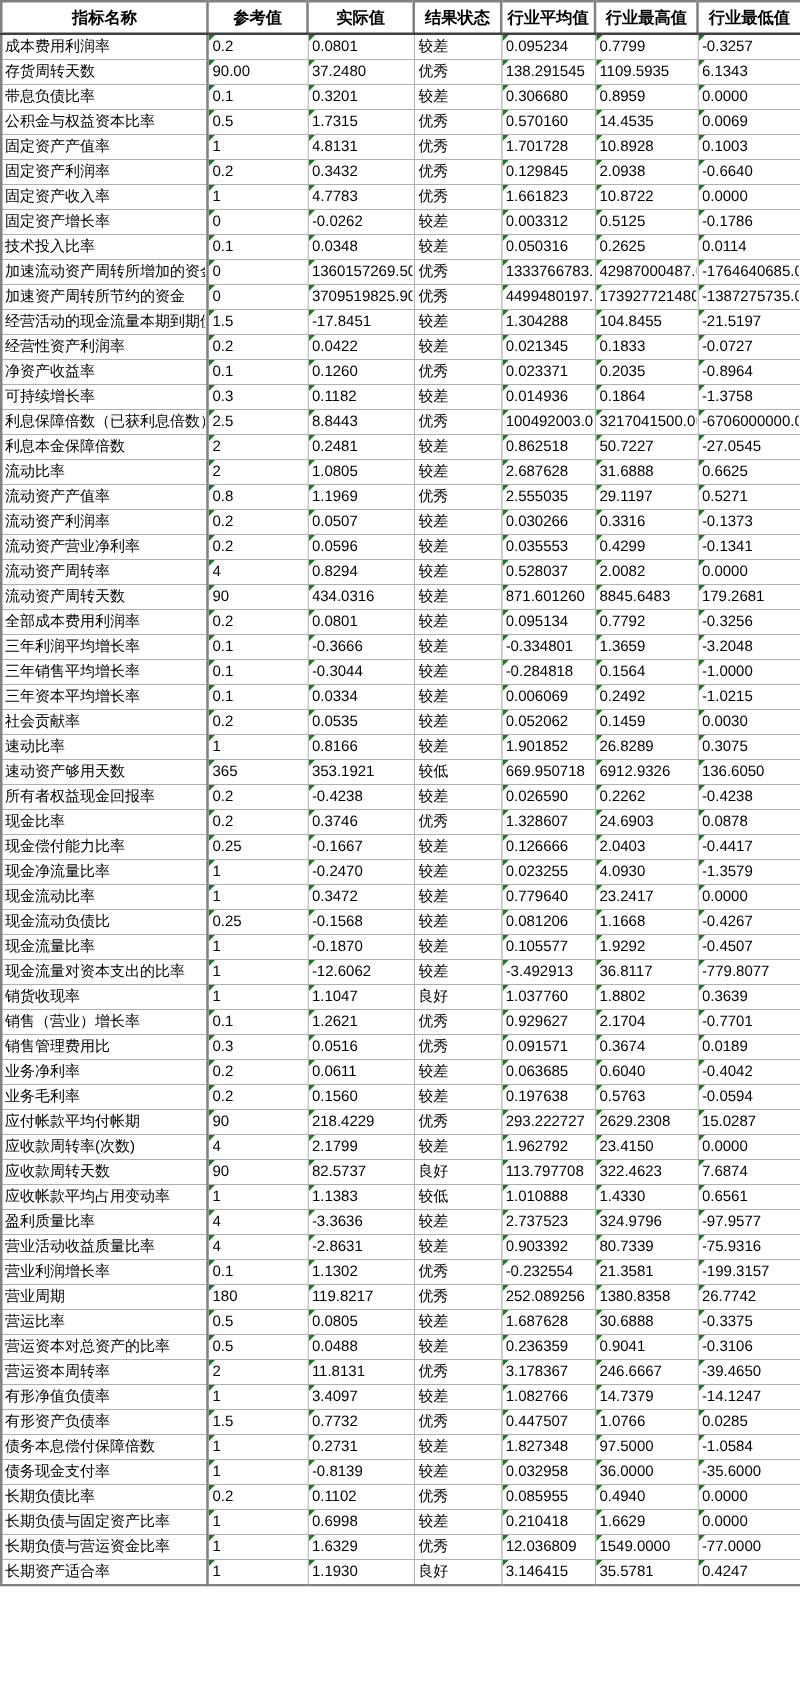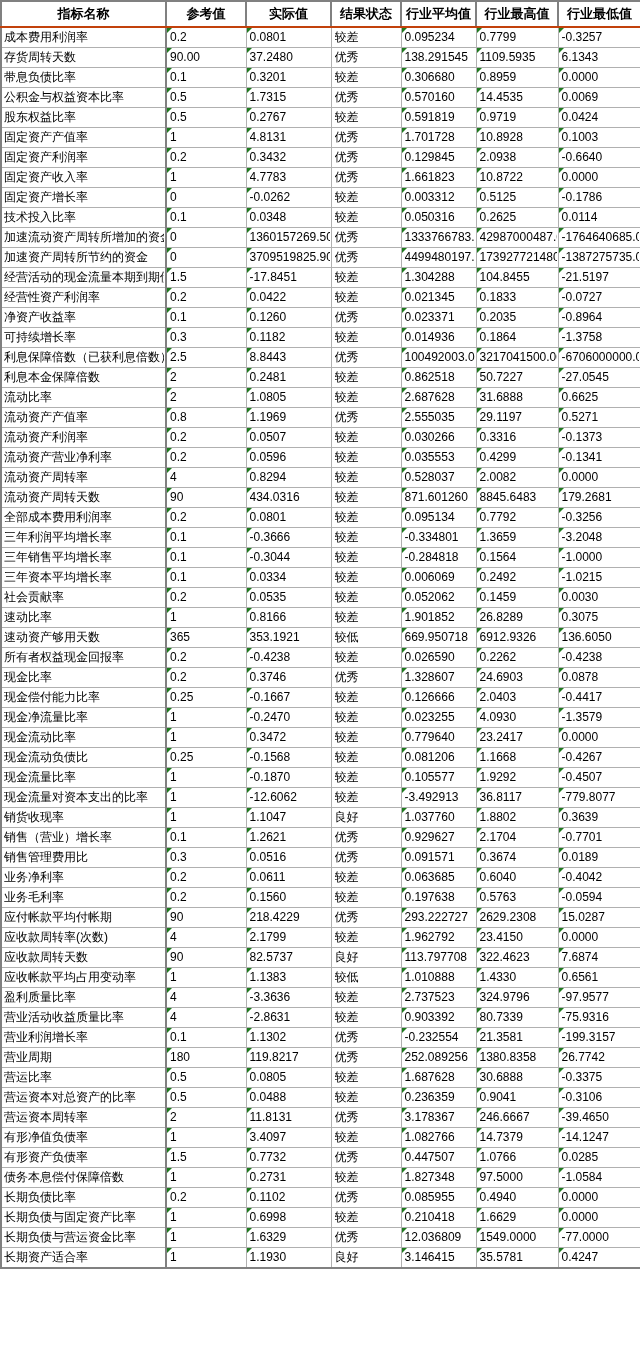--- a/index.html
+++ b/index.html
@@ -26,21 +26,21 @@
   table.sheet col.c-act   { width: 85px;  }
   table.sheet col.c-stat  { width: 70px;  }
   table.sheet col.c-avg   { width: 75px;  }
   table.sheet col.c-max   { width: 82px;  }
   table.sheet col.c-min   { width: 83px;  }
 
   thead th {
     height: 26px;
     box-sizing: border-box;
     border-right: 2px solid #808080;
-    border-bottom: 2px solid #c2410c;
+    border-bottom: 2px solid #404040;
     font-size: 13px;
     font-weight: bold;
     text-align: center;
     vertical-align: middle;
     color: #000000;
     padding: 0 2px;
     white-space: nowrap;
     overflow: hidden;
     background: #ffffff;
   }
@@ -196,1258 +196,1258 @@
         </td>
         <td class="marker">
           <span class="clip">14.4535</span>
         </td>
         <td class="last-col marker">
           <span class="clip">0.0069</span>
         </td>
       </tr>
       <tr>
         <td class="name-cell">
-          <span class="clip">股东权益比率</span>
+          <span class="clip">固定资产产值率</span>
+        </td>
+        <td class="marker">
+          <span class="clip">1</span>
+        </td>
+        <td class="marker">
+          <span class="clip">4.8131</span>
+        </td>
+        <td>
+          <span class="clip">优秀</span>
+        </td>
+        <td class="marker">
+          <span class="clip">1.701728</span>
+        </td>
+        <td class="marker">
+          <span class="clip">10.8928</span>
+        </td>
+        <td class="last-col marker">
+          <span class="clip">0.1003</span>
+        </td>
+      </tr>
+      <tr>
+        <td class="name-cell">
+          <span class="clip">固定资产利润率</span>
+        </td>
+        <td class="marker">
+          <span class="clip">0.2</span>
+        </td>
+        <td class="marker">
+          <span class="clip">0.3432</span>
+        </td>
+        <td>
+          <span class="clip">优秀</span>
+        </td>
+        <td class="marker">
+          <span class="clip">0.129845</span>
+        </td>
+        <td class="marker">
+          <span class="clip">2.0938</span>
+        </td>
+        <td class="last-col marker">
+          <span class="clip">-0.6640</span>
+        </td>
+      </tr>
+      <tr>
+        <td class="name-cell">
+          <span class="clip">固定资产收入率</span>
+        </td>
+        <td class="marker">
+          <span class="clip">1</span>
+        </td>
+        <td class="marker">
+          <span class="clip">4.7783</span>
+        </td>
+        <td>
+          <span class="clip">优秀</span>
+        </td>
+        <td class="marker">
+          <span class="clip">1.661823</span>
+        </td>
+        <td class="marker">
+          <span class="clip">10.8722</span>
+        </td>
+        <td class="last-col marker">
+          <span class="clip">0.0000</span>
+        </td>
+      </tr>
+      <tr>
+        <td class="name-cell">
+          <span class="clip">固定资产增长率</span>
+        </td>
+        <td class="marker">
+          <span class="clip">0</span>
+        </td>
+        <td class="marker">
+          <span class="clip">-0.0262</span>
+        </td>
+        <td>
+          <span class="clip">较差</span>
+        </td>
+        <td class="marker">
+          <span class="clip">0.003312</span>
+        </td>
+        <td class="marker">
+          <span class="clip">0.5125</span>
+        </td>
+        <td class="last-col marker">
+          <span class="clip">-0.1786</span>
+        </td>
+      </tr>
+      <tr>
+        <td class="name-cell">
+          <span class="clip">技术投入比率</span>
+        </td>
+        <td class="marker">
+          <span class="clip">0.1</span>
+        </td>
+        <td class="marker">
+          <span class="clip">0.0348</span>
+        </td>
+        <td>
+          <span class="clip">较差</span>
+        </td>
+        <td class="marker">
+          <span class="clip">0.050316</span>
+        </td>
+        <td class="marker">
+          <span class="clip">0.2625</span>
+        </td>
+        <td class="last-col marker">
+          <span class="clip">0.0114</span>
+        </td>
+      </tr>
+      <tr>
+        <td class="name-cell">
+          <span class="clip">加速流动资产周转所增加的资金</span>
+        </td>
+        <td class="marker">
+          <span class="clip">0</span>
+        </td>
+        <td class="marker">
+          <span class="clip">1360157269.50</span>
+        </td>
+        <td>
+          <span class="clip">优秀</span>
+        </td>
+        <td class="marker">
+          <span class="clip">1333766783.35</span>
+        </td>
+        <td class="marker">
+          <span class="clip">42987000487.00</span>
+        </td>
+        <td class="last-col marker">
+          <span class="clip">-1764640685.00</span>
+        </td>
+      </tr>
+      <tr>
+        <td class="name-cell">
+          <span class="clip">加速资产周转所节约的资金</span>
+        </td>
+        <td class="marker">
+          <span class="clip">0</span>
+        </td>
+        <td class="marker">
+          <span class="clip">3709519825.90</span>
+        </td>
+        <td>
+          <span class="clip">优秀</span>
+        </td>
+        <td class="marker">
+          <span class="clip">4499480197.15</span>
+        </td>
+        <td class="marker">
+          <span class="clip">173927721480.00</span>
+        </td>
+        <td class="last-col marker">
+          <span class="clip">-1387275735.00</span>
+        </td>
+      </tr>
+      <tr>
+        <td class="name-cell">
+          <span class="clip">经营活动的现金流量本期到期债务比</span>
+        </td>
+        <td class="marker">
+          <span class="clip">1.5</span>
+        </td>
+        <td class="marker">
+          <span class="clip">-17.8451</span>
+        </td>
+        <td>
+          <span class="clip">较差</span>
+        </td>
+        <td class="marker">
+          <span class="clip">1.304288</span>
+        </td>
+        <td class="marker">
+          <span class="clip">104.8455</span>
+        </td>
+        <td class="last-col marker">
+          <span class="clip">-21.5197</span>
+        </td>
+      </tr>
+      <tr>
+        <td class="name-cell">
+          <span class="clip">经营性资产利润率</span>
+        </td>
+        <td class="marker">
+          <span class="clip">0.2</span>
+        </td>
+        <td class="marker">
+          <span class="clip">0.0422</span>
+        </td>
+        <td>
+          <span class="clip">较差</span>
+        </td>
+        <td class="marker">
+          <span class="clip">0.021345</span>
+        </td>
+        <td class="marker">
+          <span class="clip">0.1833</span>
+        </td>
+        <td class="last-col marker">
+          <span class="clip">-0.0727</span>
+        </td>
+      </tr>
+      <tr>
+        <td class="name-cell">
+          <span class="clip">净资产收益率</span>
+        </td>
+        <td class="marker">
+          <span class="clip">0.1</span>
+        </td>
+        <td class="marker">
+          <span class="clip">0.1260</span>
+        </td>
+        <td>
+          <span class="clip">优秀</span>
+        </td>
+        <td class="marker">
+          <span class="clip">0.023371</span>
+        </td>
+        <td class="marker">
+          <span class="clip">0.2035</span>
+        </td>
+        <td class="last-col marker">
+          <span class="clip">-0.8964</span>
+        </td>
+      </tr>
+      <tr>
+        <td class="name-cell">
+          <span class="clip">可持续增长率</span>
+        </td>
+        <td class="marker">
+          <span class="clip">0.3</span>
+        </td>
+        <td class="marker">
+          <span class="clip">0.1182</span>
+        </td>
+        <td>
+          <span class="clip">较差</span>
+        </td>
+        <td class="marker">
+          <span class="clip">0.014936</span>
+        </td>
+        <td class="marker">
+          <span class="clip">0.1864</span>
+        </td>
+        <td class="last-col marker">
+          <span class="clip">-1.3758</span>
+        </td>
+      </tr>
+      <tr>
+        <td class="name-cell">
+          <span class="clip">利息保障倍数（已获利息倍数）</span>
+        </td>
+        <td class="marker">
+          <span class="clip">2.5</span>
+        </td>
+        <td class="marker">
+          <span class="clip">8.8443</span>
+        </td>
+        <td>
+          <span class="clip">优秀</span>
+        </td>
+        <td class="marker">
+          <span class="clip">100492003.03</span>
+        </td>
+        <td class="marker">
+          <span class="clip">3217041500.00</span>
+        </td>
+        <td class="last-col marker">
+          <span class="clip">-6706000000.00</span>
+        </td>
+      </tr>
+      <tr>
+        <td class="name-cell">
+          <span class="clip">利息本金保障倍数</span>
+        </td>
+        <td class="marker">
+          <span class="clip">2</span>
+        </td>
+        <td class="marker">
+          <span class="clip">0.2481</span>
+        </td>
+        <td>
+          <span class="clip">较差</span>
+        </td>
+        <td class="marker">
+          <span class="clip">0.862518</span>
+        </td>
+        <td class="marker">
+          <span class="clip">50.7227</span>
+        </td>
+        <td class="last-col marker">
+          <span class="clip">-27.0545</span>
+        </td>
+      </tr>
+      <tr>
+        <td class="name-cell">
+          <span class="clip">流动比率</span>
+        </td>
+        <td class="marker">
+          <span class="clip">2</span>
+        </td>
+        <td class="marker">
+          <span class="clip">1.0805</span>
+        </td>
+        <td>
+          <span class="clip">较差</span>
+        </td>
+        <td class="marker">
+          <span class="clip">2.687628</span>
+        </td>
+        <td class="marker">
+          <span class="clip">31.6888</span>
+        </td>
+        <td class="last-col marker">
+          <span class="clip">0.6625</span>
+        </td>
+      </tr>
+      <tr>
+        <td class="name-cell">
+          <span class="clip">流动资产产值率</span>
+        </td>
+        <td class="marker">
+          <span class="clip">0.8</span>
+        </td>
+        <td class="marker">
+          <span class="clip">1.1969</span>
+        </td>
+        <td>
+          <span class="clip">优秀</span>
+        </td>
+        <td class="marker">
+          <span class="clip">2.555035</span>
+        </td>
+        <td class="marker">
+          <span class="clip">29.1197</span>
+        </td>
+        <td class="last-col marker">
+          <span class="clip">0.5271</span>
+        </td>
+      </tr>
+      <tr>
+        <td class="name-cell">
+          <span class="clip">流动资产利润率</span>
+        </td>
+        <td class="marker">
+          <span class="clip">0.2</span>
+        </td>
+        <td class="marker">
+          <span class="clip">0.0507</span>
+        </td>
+        <td>
+          <span class="clip">较差</span>
+        </td>
+        <td class="marker">
+          <span class="clip">0.030266</span>
+        </td>
+        <td class="marker">
+          <span class="clip">0.3316</span>
+        </td>
+        <td class="last-col marker">
+          <span class="clip">-0.1373</span>
+        </td>
+      </tr>
+      <tr>
+        <td class="name-cell">
+          <span class="clip">流动资产营业净利率</span>
+        </td>
+        <td class="marker">
+          <span class="clip">0.2</span>
+        </td>
+        <td class="marker">
+          <span class="clip">0.0596</span>
+        </td>
+        <td>
+          <span class="clip">较差</span>
+        </td>
+        <td class="marker">
+          <span class="clip">0.035553</span>
+        </td>
+        <td class="marker">
+          <span class="clip">0.4299</span>
+        </td>
+        <td class="last-col marker">
+          <span class="clip">-0.1341</span>
+        </td>
+      </tr>
+      <tr>
+        <td class="name-cell">
+          <span class="clip">流动资产周转率</span>
+        </td>
+        <td class="marker">
+          <span class="clip">4</span>
+        </td>
+        <td class="marker">
+          <span class="clip">0.8294</span>
+        </td>
+        <td>
+          <span class="clip">较差</span>
+        </td>
+        <td class="marker">
+          <span class="clip">0.528037</span>
+        </td>
+        <td class="marker">
+          <span class="clip">2.0082</span>
+        </td>
+        <td class="last-col marker">
+          <span class="clip">0.0000</span>
+        </td>
+      </tr>
+      <tr>
+        <td class="name-cell">
+          <span class="clip">流动资产周转天数</span>
+        </td>
+        <td class="marker">
+          <span class="clip">90</span>
+        </td>
+        <td class="marker">
+          <span class="clip">434.0316</span>
+        </td>
+        <td>
+          <span class="clip">较差</span>
+        </td>
+        <td class="marker">
+          <span class="clip">871.601260</span>
+        </td>
+        <td class="marker">
+          <span class="clip">8845.6483</span>
+        </td>
+        <td class="last-col marker">
+          <span class="clip">179.2681</span>
+        </td>
+      </tr>
+      <tr>
+        <td class="name-cell">
+          <span class="clip">全部成本费用利润率</span>
+        </td>
+        <td class="marker">
+          <span class="clip">0.2</span>
+        </td>
+        <td class="marker">
+          <span class="clip">0.0801</span>
+        </td>
+        <td>
+          <span class="clip">较差</span>
+        </td>
+        <td class="marker">
+          <span class="clip">0.095134</span>
+        </td>
+        <td class="marker">
+          <span class="clip">0.7792</span>
+        </td>
+        <td class="last-col marker">
+          <span class="clip">-0.3256</span>
+        </td>
+      </tr>
+      <tr>
+        <td class="name-cell">
+          <span class="clip">三年利润平均增长率</span>
+        </td>
+        <td class="marker">
+          <span class="clip">0.1</span>
+        </td>
+        <td class="marker">
+          <span class="clip">-0.3666</span>
+        </td>
+        <td>
+          <span class="clip">较差</span>
+        </td>
+        <td class="marker">
+          <span class="clip">-0.334801</span>
+        </td>
+        <td class="marker">
+          <span class="clip">1.3659</span>
+        </td>
+        <td class="last-col marker">
+          <span class="clip">-3.2048</span>
+        </td>
+      </tr>
+      <tr>
+        <td class="name-cell">
+          <span class="clip">三年销售平均增长率</span>
+        </td>
+        <td class="marker">
+          <span class="clip">0.1</span>
+        </td>
+        <td class="marker">
+          <span class="clip">-0.3044</span>
+        </td>
+        <td>
+          <span class="clip">较差</span>
+        </td>
+        <td class="marker">
+          <span class="clip">-0.284818</span>
+        </td>
+        <td class="marker">
+          <span class="clip">0.1564</span>
+        </td>
+        <td class="last-col marker">
+          <span class="clip">-1.0000</span>
+        </td>
+      </tr>
+      <tr>
+        <td class="name-cell">
+          <span class="clip">三年资本平均增长率</span>
+        </td>
+        <td class="marker">
+          <span class="clip">0.1</span>
+        </td>
+        <td class="marker">
+          <span class="clip">0.0334</span>
+        </td>
+        <td>
+          <span class="clip">较差</span>
+        </td>
+        <td class="marker">
+          <span class="clip">0.006069</span>
+        </td>
+        <td class="marker">
+          <span class="clip">0.2492</span>
+        </td>
+        <td class="last-col marker">
+          <span class="clip">-1.0215</span>
+        </td>
+      </tr>
+      <tr>
+        <td class="name-cell">
+          <span class="clip">社会贡献率</span>
+        </td>
+        <td class="marker">
+          <span class="clip">0.2</span>
+        </td>
+        <td class="marker">
+          <span class="clip">0.0535</span>
+        </td>
+        <td>
+          <span class="clip">较差</span>
+        </td>
+        <td class="marker">
+          <span class="clip">0.052062</span>
+        </td>
+        <td class="marker">
+          <span class="clip">0.1459</span>
+        </td>
+        <td class="last-col marker">
+          <span class="clip">0.0030</span>
+        </td>
+      </tr>
+      <tr>
+        <td class="name-cell">
+          <span class="clip">速动比率</span>
+        </td>
+        <td class="marker">
+          <span class="clip">1</span>
+        </td>
+        <td class="marker">
+          <span class="clip">0.8166</span>
+        </td>
+        <td>
+          <span class="clip">较差</span>
+        </td>
+        <td class="marker">
+          <span class="clip">1.901852</span>
+        </td>
+        <td class="marker">
+          <span class="clip">26.8289</span>
+        </td>
+        <td class="last-col marker">
+          <span class="clip">0.3075</span>
+        </td>
+      </tr>
+      <tr>
+        <td class="name-cell">
+          <span class="clip">速动资产够用天数</span>
+        </td>
+        <td class="marker">
+          <span class="clip">365</span>
+        </td>
+        <td class="marker">
+          <span class="clip">353.1921</span>
+        </td>
+        <td>
+          <span class="clip">较低</span>
+        </td>
+        <td class="marker">
+          <span class="clip">669.950718</span>
+        </td>
+        <td class="marker">
+          <span class="clip">6912.9326</span>
+        </td>
+        <td class="last-col marker">
+          <span class="clip">136.6050</span>
+        </td>
+      </tr>
+      <tr>
+        <td class="name-cell">
+          <span class="clip">所有者权益现金回报率</span>
+        </td>
+        <td class="marker">
+          <span class="clip">0.2</span>
+        </td>
+        <td class="marker">
+          <span class="clip">-0.4238</span>
+        </td>
+        <td>
+          <span class="clip">较差</span>
+        </td>
+        <td class="marker">
+          <span class="clip">0.026590</span>
+        </td>
+        <td class="marker">
+          <span class="clip">0.2262</span>
+        </td>
+        <td class="last-col marker">
+          <span class="clip">-0.4238</span>
+        </td>
+      </tr>
+      <tr>
+        <td class="name-cell">
+          <span class="clip">现金比率</span>
+        </td>
+        <td class="marker">
+          <span class="clip">0.2</span>
+        </td>
+        <td class="marker">
+          <span class="clip">0.3746</span>
+        </td>
+        <td>
+          <span class="clip">优秀</span>
+        </td>
+        <td class="marker">
+          <span class="clip">1.328607</span>
+        </td>
+        <td class="marker">
+          <span class="clip">24.6903</span>
+        </td>
+        <td class="last-col marker">
+          <span class="clip">0.0878</span>
+        </td>
+      </tr>
+      <tr>
+        <td class="name-cell">
+          <span class="clip">现金偿付能力比率</span>
+        </td>
+        <td class="marker">
+          <span class="clip">0.25</span>
+        </td>
+        <td class="marker">
+          <span class="clip">-0.1667</span>
+        </td>
+        <td>
+          <span class="clip">较差</span>
+        </td>
+        <td class="marker">
+          <span class="clip">0.126666</span>
+        </td>
+        <td class="marker">
+          <span class="clip">2.0403</span>
+        </td>
+        <td class="last-col marker">
+          <span class="clip">-0.4417</span>
+        </td>
+      </tr>
+      <tr>
+        <td class="name-cell">
+          <span class="clip">现金净流量比率</span>
+        </td>
+        <td class="marker">
+          <span class="clip">1</span>
+        </td>
+        <td class="marker">
+          <span class="clip">-0.2470</span>
+        </td>
+        <td>
+          <span class="clip">较差</span>
+        </td>
+        <td class="marker">
+          <span class="clip">0.023255</span>
+        </td>
+        <td class="marker">
+          <span class="clip">4.0930</span>
+        </td>
+        <td class="last-col marker">
+          <span class="clip">-1.3579</span>
+        </td>
+      </tr>
+      <tr>
+        <td class="name-cell">
+          <span class="clip">现金流动比率</span>
+        </td>
+        <td class="marker">
+          <span class="clip">1</span>
+        </td>
+        <td class="marker">
+          <span class="clip">0.3472</span>
+        </td>
+        <td>
+          <span class="clip">较差</span>
+        </td>
+        <td class="marker">
+          <span class="clip">0.779640</span>
+        </td>
+        <td class="marker">
+          <span class="clip">23.2417</span>
+        </td>
+        <td class="last-col marker">
+          <span class="clip">0.0000</span>
+        </td>
+      </tr>
+      <tr>
+        <td class="name-cell">
+          <span class="clip">现金流动负债比</span>
+        </td>
+        <td class="marker">
+          <span class="clip">0.25</span>
+        </td>
+        <td class="marker">
+          <span class="clip">-0.1568</span>
+        </td>
+        <td>
+          <span class="clip">较差</span>
+        </td>
+        <td class="marker">
+          <span class="clip">0.081206</span>
+        </td>
+        <td class="marker">
+          <span class="clip">1.1668</span>
+        </td>
+        <td class="last-col marker">
+          <span class="clip">-0.4267</span>
+        </td>
+      </tr>
+      <tr>
+        <td class="name-cell">
+          <span class="clip">现金流量比率</span>
+        </td>
+        <td class="marker">
+          <span class="clip">1</span>
+        </td>
+        <td class="marker">
+          <span class="clip">-0.1870</span>
+        </td>
+        <td>
+          <span class="clip">较差</span>
+        </td>
+        <td class="marker">
+          <span class="clip">0.105577</span>
+        </td>
+        <td class="marker">
+          <span class="clip">1.9292</span>
+        </td>
+        <td class="last-col marker">
+          <span class="clip">-0.4507</span>
+        </td>
+      </tr>
+      <tr>
+        <td class="name-cell">
+          <span class="clip">现金流量对资本支出的比率</span>
+        </td>
+        <td class="marker">
+          <span class="clip">1</span>
+        </td>
+        <td class="marker">
+          <span class="clip">-12.6062</span>
+        </td>
+        <td>
+          <span class="clip">较差</span>
+        </td>
+        <td class="marker">
+          <span class="clip">-3.492913</span>
+        </td>
+        <td class="marker">
+          <span class="clip">36.8117</span>
+        </td>
+        <td class="last-col marker">
+          <span class="clip">-779.8077</span>
+        </td>
+      </tr>
+      <tr>
+        <td class="name-cell">
+          <span class="clip">销货收现率</span>
+        </td>
+        <td class="marker">
+          <span class="clip">1</span>
+        </td>
+        <td class="marker">
+          <span class="clip">1.1047</span>
+        </td>
+        <td>
+          <span class="clip">良好</span>
+        </td>
+        <td class="marker">
+          <span class="clip">1.037760</span>
+        </td>
+        <td class="marker">
+          <span class="clip">1.8802</span>
+        </td>
+        <td class="last-col marker">
+          <span class="clip">0.3639</span>
+        </td>
+      </tr>
+      <tr>
+        <td class="name-cell">
+          <span class="clip">销售（营业）增长率</span>
+        </td>
+        <td class="marker">
+          <span class="clip">0.1</span>
+        </td>
+        <td class="marker">
+          <span class="clip">1.2621</span>
+        </td>
+        <td>
+          <span class="clip">优秀</span>
+        </td>
+        <td class="marker">
+          <span class="clip">0.929627</span>
+        </td>
+        <td class="marker">
+          <span class="clip">2.1704</span>
+        </td>
+        <td class="last-col marker">
+          <span class="clip">-0.7701</span>
+        </td>
+      </tr>
+      <tr>
+        <td class="name-cell">
+          <span class="clip">销售管理费用比</span>
+        </td>
+        <td class="marker">
+          <span class="clip">0.3</span>
+        </td>
+        <td class="marker">
+          <span class="clip">0.0516</span>
+        </td>
+        <td>
+          <span class="clip">优秀</span>
+        </td>
+        <td class="marker">
+          <span class="clip">0.091571</span>
+        </td>
+        <td class="marker">
+          <span class="clip">0.3674</span>
+        </td>
+        <td class="last-col marker">
+          <span class="clip">0.0189</span>
+        </td>
+      </tr>
+      <tr>
+        <td class="name-cell">
+          <span class="clip">业务净利率</span>
+        </td>
+        <td class="marker">
+          <span class="clip">0.2</span>
+        </td>
+        <td class="marker">
+          <span class="clip">0.0611</span>
+        </td>
+        <td>
+          <span class="clip">较差</span>
+        </td>
+        <td class="marker">
+          <span class="clip">0.063685</span>
+        </td>
+        <td class="marker">
+          <span class="clip">0.6040</span>
+        </td>
+        <td class="last-col marker">
+          <span class="clip">-0.4042</span>
+        </td>
+      </tr>
+      <tr>
+        <td class="name-cell">
+          <span class="clip">业务毛利率</span>
+        </td>
+        <td class="marker">
+          <span class="clip">0.2</span>
+        </td>
+        <td class="marker">
+          <span class="clip">0.1560</span>
+        </td>
+        <td>
+          <span class="clip">较差</span>
+        </td>
+        <td class="marker">
+          <span class="clip">0.197638</span>
+        </td>
+        <td class="marker">
+          <span class="clip">0.5763</span>
+        </td>
+        <td class="last-col marker">
+          <span class="clip">-0.0594</span>
+        </td>
+      </tr>
+      <tr>
+        <td class="name-cell">
+          <span class="clip">应付帐款平均付帐期</span>
+        </td>
+        <td class="marker">
+          <span class="clip">90</span>
+        </td>
+        <td class="marker">
+          <span class="clip">218.4229</span>
+        </td>
+        <td>
+          <span class="clip">优秀</span>
+        </td>
+        <td class="marker">
+          <span class="clip">293.222727</span>
+        </td>
+        <td class="marker">
+          <span class="clip">2629.2308</span>
+        </td>
+        <td class="last-col marker">
+          <span class="clip">15.0287</span>
+        </td>
+      </tr>
+      <tr>
+        <td class="name-cell">
+          <span class="clip">应收款周转率(次数)</span>
+        </td>
+        <td class="marker">
+          <span class="clip">4</span>
+        </td>
+        <td class="marker">
+          <span class="clip">2.1799</span>
+        </td>
+        <td>
+          <span class="clip">较差</span>
+        </td>
+        <td class="marker">
+          <span class="clip">1.962792</span>
+        </td>
+        <td class="marker">
+          <span class="clip">23.4150</span>
+        </td>
+        <td class="last-col marker">
+          <span class="clip">0.0000</span>
+        </td>
+      </tr>
+      <tr>
+        <td class="name-cell">
+          <span class="clip">应收款周转天数</span>
+        </td>
+        <td class="marker">
+          <span class="clip">90</span>
+        </td>
+        <td class="marker">
+          <span class="clip">82.5737</span>
+        </td>
+        <td>
+          <span class="clip">良好</span>
+        </td>
+        <td class="marker">
+          <span class="clip">113.797708</span>
+        </td>
+        <td class="marker">
+          <span class="clip">322.4623</span>
+        </td>
+        <td class="last-col marker">
+          <span class="clip">7.6874</span>
+        </td>
+      </tr>
+      <tr>
+        <td class="name-cell">
+          <span class="clip">应收帐款平均占用变动率</span>
+        </td>
+        <td class="marker">
+          <span class="clip">1</span>
+        </td>
+        <td class="marker">
+          <span class="clip">1.1383</span>
+        </td>
+        <td>
+          <span class="clip">较低</span>
+        </td>
+        <td class="marker">
+          <span class="clip">1.010888</span>
+        </td>
+        <td class="marker">
+          <span class="clip">1.4330</span>
+        </td>
+        <td class="last-col marker">
+          <span class="clip">0.6561</span>
+        </td>
+      </tr>
+      <tr>
+        <td class="name-cell">
+          <span class="clip">盈利质量比率</span>
+        </td>
+        <td class="marker">
+          <span class="clip">4</span>
+        </td>
+        <td class="marker">
+          <span class="clip">-3.3636</span>
+        </td>
+        <td>
+          <span class="clip">较差</span>
+        </td>
+        <td class="marker">
+          <span class="clip">2.737523</span>
+        </td>
+        <td class="marker">
+          <span class="clip">324.9796</span>
+        </td>
+        <td class="last-col marker">
+          <span class="clip">-97.9577</span>
+        </td>
+      </tr>
+      <tr>
+        <td class="name-cell">
+          <span class="clip">营业活动收益质量比率</span>
+        </td>
+        <td class="marker">
+          <span class="clip">4</span>
+        </td>
+        <td class="marker">
+          <span class="clip">-2.8631</span>
+        </td>
+        <td>
+          <span class="clip">较差</span>
+        </td>
+        <td class="marker">
+          <span class="clip">0.903392</span>
+        </td>
+        <td class="marker">
+          <span class="clip">80.7339</span>
+        </td>
+        <td class="last-col marker">
+          <span class="clip">-75.9316</span>
+        </td>
+      </tr>
+      <tr>
+        <td class="name-cell">
+          <span class="clip">营业利润增长率</span>
+        </td>
+        <td class="marker">
+          <span class="clip">0.1</span>
+        </td>
+        <td class="marker">
+          <span class="clip">1.1302</span>
+        </td>
+        <td>
+          <span class="clip">优秀</span>
+        </td>
+        <td class="marker">
+          <span class="clip">-0.232554</span>
+        </td>
+        <td class="marker">
+          <span class="clip">21.3581</span>
+        </td>
+        <td class="last-col marker">
+          <span class="clip">-199.3157</span>
+        </td>
+      </tr>
+      <tr>
+        <td class="name-cell">
+          <span class="clip">营业周期</span>
+        </td>
+        <td class="marker">
+          <span class="clip">180</span>
+        </td>
+        <td class="marker">
+          <span class="clip">119.8217</span>
+        </td>
+        <td>
+          <span class="clip">优秀</span>
+        </td>
+        <td class="marker">
+          <span class="clip">252.089256</span>
+        </td>
+        <td class="marker">
+          <span class="clip">1380.8358</span>
+        </td>
+        <td class="last-col marker">
+          <span class="clip">26.7742</span>
+        </td>
+      </tr>
+      <tr>
+        <td class="name-cell">
+          <span class="clip">营运比率</span>
         </td>
         <td class="marker">
           <span class="clip">0.5</span>
         </td>
         <td class="marker">
-          <span class="clip">0.2767</span>
-        </td>
-        <td>
-          <span class="clip">较差</span>
-        </td>
-        <td class="marker">
-          <span class="clip">0.591819</span>
-        </td>
-        <td class="marker">
-          <span class="clip">0.9719</span>
-        </td>
-        <td class="last-col marker">
-          <span class="clip">0.0424</span>
-        </td>
-      </tr>
-      <tr>
-        <td class="name-cell">
-          <span class="clip">固定资产产值率</span>
+          <span class="clip">0.0805</span>
+        </td>
+        <td>
+          <span class="clip">较差</span>
+        </td>
+        <td class="marker">
+          <span class="clip">1.687628</span>
+        </td>
+        <td class="marker">
+          <span class="clip">30.6888</span>
+        </td>
+        <td class="last-col marker">
+          <span class="clip">-0.3375</span>
+        </td>
+      </tr>
+      <tr>
+        <td class="name-cell">
+          <span class="clip">营运资本对总资产的比率</span>
+        </td>
+        <td class="marker">
+          <span class="clip">0.5</span>
+        </td>
+        <td class="marker">
+          <span class="clip">0.0488</span>
+        </td>
+        <td>
+          <span class="clip">较差</span>
+        </td>
+        <td class="marker">
+          <span class="clip">0.236359</span>
+        </td>
+        <td class="marker">
+          <span class="clip">0.9041</span>
+        </td>
+        <td class="last-col marker">
+          <span class="clip">-0.3106</span>
+        </td>
+      </tr>
+      <tr>
+        <td class="name-cell">
+          <span class="clip">营运资本周转率</span>
+        </td>
+        <td class="marker">
+          <span class="clip">2</span>
+        </td>
+        <td class="marker">
+          <span class="clip">11.8131</span>
+        </td>
+        <td>
+          <span class="clip">优秀</span>
+        </td>
+        <td class="marker">
+          <span class="clip">3.178367</span>
+        </td>
+        <td class="marker">
+          <span class="clip">246.6667</span>
+        </td>
+        <td class="last-col marker">
+          <span class="clip">-39.4650</span>
+        </td>
+      </tr>
+      <tr>
+        <td class="name-cell">
+          <span class="clip">有形净值负债率</span>
         </td>
         <td class="marker">
           <span class="clip">1</span>
         </td>
         <td class="marker">
-          <span class="clip">4.8131</span>
-        </td>
-        <td>
-          <span class="clip">优秀</span>
-        </td>
-        <td class="marker">
-          <span class="clip">1.701728</span>
-        </td>
-        <td class="marker">
-          <span class="clip">10.8928</span>
-        </td>
-        <td class="last-col marker">
-          <span class="clip">0.1003</span>
-        </td>
-      </tr>
-      <tr>
-        <td class="name-cell">
-          <span class="clip">固定资产利润率</span>
-        </td>
-        <td class="marker">
-          <span class="clip">0.2</span>
-        </td>
-        <td class="marker">
-          <span class="clip">0.3432</span>
-        </td>
-        <td>
-          <span class="clip">优秀</span>
-        </td>
-        <td class="marker">
-          <span class="clip">0.129845</span>
-        </td>
-        <td class="marker">
-          <span class="clip">2.0938</span>
-        </td>
-        <td class="last-col marker">
-          <span class="clip">-0.6640</span>
-        </td>
-      </tr>
-      <tr>
-        <td class="name-cell">
-          <span class="clip">固定资产收入率</span>
+          <span class="clip">3.4097</span>
+        </td>
+        <td>
+          <span class="clip">较差</span>
+        </td>
+        <td class="marker">
+          <span class="clip">1.082766</span>
+        </td>
+        <td class="marker">
+          <span class="clip">14.7379</span>
+        </td>
+        <td class="last-col marker">
+          <span class="clip">-14.1247</span>
+        </td>
+      </tr>
+      <tr>
+        <td class="name-cell">
+          <span class="clip">有形资产负债率</span>
+        </td>
+        <td class="marker">
+          <span class="clip">1.5</span>
+        </td>
+        <td class="marker">
+          <span class="clip">0.7732</span>
+        </td>
+        <td>
+          <span class="clip">优秀</span>
+        </td>
+        <td class="marker">
+          <span class="clip">0.447507</span>
+        </td>
+        <td class="marker">
+          <span class="clip">1.0766</span>
+        </td>
+        <td class="last-col marker">
+          <span class="clip">0.0285</span>
+        </td>
+      </tr>
+      <tr>
+        <td class="name-cell">
+          <span class="clip">债务本息偿付保障倍数</span>
         </td>
         <td class="marker">
           <span class="clip">1</span>
         </td>
         <td class="marker">
-          <span class="clip">4.7783</span>
-        </td>
-        <td>
-          <span class="clip">优秀</span>
-        </td>
-        <td class="marker">
-          <span class="clip">1.661823</span>
-        </td>
-        <td class="marker">
-          <span class="clip">10.8722</span>
-        </td>
-        <td class="last-col marker">
-          <span class="clip">0.0000</span>
-        </td>
-      </tr>
-      <tr>
-        <td class="name-cell">
-          <span class="clip">固定资产增长率</span>
-        </td>
-        <td class="marker">
-          <span class="clip">0</span>
-        </td>
-        <td class="marker">
-          <span class="clip">-0.0262</span>
-        </td>
-        <td>
-          <span class="clip">较差</span>
-        </td>
-        <td class="marker">
-          <span class="clip">0.003312</span>
-        </td>
-        <td class="marker">
-          <span class="clip">0.5125</span>
-        </td>
-        <td class="last-col marker">
-          <span class="clip">-0.1786</span>
-        </td>
-      </tr>
-      <tr>
-        <td class="name-cell">
-          <span class="clip">技术投入比率</span>
-        </td>
-        <td class="marker">
-          <span class="clip">0.1</span>
-        </td>
-        <td class="marker">
-          <span class="clip">0.0348</span>
-        </td>
-        <td>
-          <span class="clip">较差</span>
-        </td>
-        <td class="marker">
-          <span class="clip">0.050316</span>
-        </td>
-        <td class="marker">
-          <span class="clip">0.2625</span>
-        </td>
-        <td class="last-col marker">
-          <span class="clip">0.0114</span>
-        </td>
-      </tr>
-      <tr>
-        <td class="name-cell">
-          <span class="clip">加速流动资产周转所增加的资金</span>
-        </td>
-        <td class="marker">
-          <span class="clip">0</span>
-        </td>
-        <td class="marker">
-          <span class="clip">1360157269.50</span>
-        </td>
-        <td>
-          <span class="clip">优秀</span>
-        </td>
-        <td class="marker">
-          <span class="clip">1333766783.35</span>
-        </td>
-        <td class="marker">
-          <span class="clip">42987000487.00</span>
-        </td>
-        <td class="last-col marker">
-          <span class="clip">-1764640685.00</span>
-        </td>
-      </tr>
-      <tr>
-        <td class="name-cell">
-          <span class="clip">加速资产周转所节约的资金</span>
-        </td>
-        <td class="marker">
-          <span class="clip">0</span>
-        </td>
-        <td class="marker">
-          <span class="clip">3709519825.90</span>
-        </td>
-        <td>
-          <span class="clip">优秀</span>
-        </td>
-        <td class="marker">
-          <span class="clip">4499480197.15</span>
-        </td>
-        <td class="marker">
-          <span class="clip">173927721480.00</span>
-        </td>
-        <td class="last-col marker">
-          <span class="clip">-1387275735.00</span>
-        </td>
-      </tr>
-      <tr>
-        <td class="name-cell">
-          <span class="clip">经营活动的现金流量本期到期债务比</span>
-        </td>
-        <td class="marker">
-          <span class="clip">1.5</span>
-        </td>
-        <td class="marker">
-          <span class="clip">-17.8451</span>
-        </td>
-        <td>
-          <span class="clip">较差</span>
-        </td>
-        <td class="marker">
-          <span class="clip">1.304288</span>
-        </td>
-        <td class="marker">
-          <span class="clip">104.8455</span>
-        </td>
-        <td class="last-col marker">
-          <span class="clip">-21.5197</span>
-        </td>
-      </tr>
-      <tr>
-        <td class="name-cell">
-          <span class="clip">经营性资产利润率</span>
-        </td>
-        <td class="marker">
-          <span class="clip">0.2</span>
-        </td>
-        <td class="marker">
-          <span class="clip">0.0422</span>
-        </td>
-        <td>
-          <span class="clip">较差</span>
-        </td>
-        <td class="marker">
-          <span class="clip">0.021345</span>
-        </td>
-        <td class="marker">
-          <span class="clip">0.1833</span>
-        </td>
-        <td class="last-col marker">
-          <span class="clip">-0.0727</span>
-        </td>
-      </tr>
-      <tr>
-        <td class="name-cell">
-          <span class="clip">净资产收益率</span>
-        </td>
-        <td class="marker">
-          <span class="clip">0.1</span>
-        </td>
-        <td class="marker">
-          <span class="clip">0.1260</span>
-        </td>
-        <td>
-          <span class="clip">优秀</span>
-        </td>
-        <td class="marker">
-          <span class="clip">0.023371</span>
-        </td>
-        <td class="marker">
-          <span class="clip">0.2035</span>
-        </td>
-        <td class="last-col marker">
-          <span class="clip">-0.8964</span>
-        </td>
-      </tr>
-      <tr>
-        <td class="name-cell">
-          <span class="clip">可持续增长率</span>
-        </td>
-        <td class="marker">
-          <span class="clip">0.3</span>
-        </td>
-        <td class="marker">
-          <span class="clip">0.1182</span>
-        </td>
-        <td>
-          <span class="clip">较差</span>
-        </td>
-        <td class="marker">
-          <span class="clip">0.014936</span>
-        </td>
-        <td class="marker">
-          <span class="clip">0.1864</span>
-        </td>
-        <td class="last-col marker">
-          <span class="clip">-1.3758</span>
-        </td>
-      </tr>
-      <tr>
-        <td class="name-cell">
-          <span class="clip">利息保障倍数（已获利息倍数）</span>
-        </td>
-        <td class="marker">
-          <span class="clip">2.5</span>
-        </td>
-        <td class="marker">
-          <span class="clip">8.8443</span>
-        </td>
-        <td>
-          <span class="clip">优秀</span>
-        </td>
-        <td class="marker">
-          <span class="clip">100492003.03</span>
-        </td>
-        <td class="marker">
-          <span class="clip">3217041500.00</span>
-        </td>
-        <td class="last-col marker">
-          <span class="clip">-6706000000.00</span>
-        </td>
-      </tr>
-      <tr>
-        <td class="name-cell">
-          <span class="clip">利息本金保障倍数</span>
-        </td>
-        <td class="marker">
-          <span class="clip">2</span>
-        </td>
-        <td class="marker">
-          <span class="clip">0.2481</span>
-        </td>
-        <td>
-          <span class="clip">较差</span>
-        </td>
-        <td class="marker">
-          <span class="clip">0.862518</span>
-        </td>
-        <td class="marker">
-          <span class="clip">50.7227</span>
-        </td>
-        <td class="last-col marker">
-          <span class="clip">-27.0545</span>
-        </td>
-      </tr>
-      <tr>
-        <td class="name-cell">
-          <span class="clip">流动比率</span>
-        </td>
-        <td class="marker">
-          <span class="clip">2</span>
-        </td>
-        <td class="marker">
-          <span class="clip">1.0805</span>
-        </td>
-        <td>
-          <span class="clip">较差</span>
-        </td>
-        <td class="marker">
-          <span class="clip">2.687628</span>
-        </td>
-        <td class="marker">
-          <span class="clip">31.6888</span>
-        </td>
-        <td class="last-col marker">
-          <span class="clip">0.6625</span>
-        </td>
-      </tr>
-      <tr>
-        <td class="name-cell">
-          <span class="clip">流动资产产值率</span>
-        </td>
-        <td class="marker">
-          <span class="clip">0.8</span>
-        </td>
-        <td class="marker">
-          <span class="clip">1.1969</span>
-        </td>
-        <td>
-          <span class="clip">优秀</span>
-        </td>
-        <td class="marker">
-          <span class="clip">2.555035</span>
-        </td>
-        <td class="marker">
-          <span class="clip">29.1197</span>
-        </td>
-        <td class="last-col marker">
-          <span class="clip">0.5271</span>
-        </td>
-      </tr>
-      <tr>
-        <td class="name-cell">
-          <span class="clip">流动资产利润率</span>
-        </td>
-        <td class="marker">
-          <span class="clip">0.2</span>
-        </td>
-        <td class="marker">
-          <span class="clip">0.0507</span>
-        </td>
-        <td>
-          <span class="clip">较差</span>
-        </td>
-        <td class="marker">
-          <span class="clip">0.030266</span>
-        </td>
-        <td class="marker">
-          <span class="clip">0.3316</span>
-        </td>
-        <td class="last-col marker">
-          <span class="clip">-0.1373</span>
-        </td>
-      </tr>
-      <tr>
-        <td class="name-cell">
-          <span class="clip">流动资产营业净利率</span>
-        </td>
-        <td class="marker">
-          <span class="clip">0.2</span>
-        </td>
-        <td class="marker">
-          <span class="clip">0.0596</span>
-        </td>
-        <td>
-          <span class="clip">较差</span>
-        </td>
-        <td class="marker">
-          <span class="clip">0.035553</span>
-        </td>
-        <td class="marker">
-          <span class="clip">0.4299</span>
-        </td>
-        <td class="last-col marker">
-          <span class="clip">-0.1341</span>
-        </td>
-      </tr>
-      <tr>
-        <td class="name-cell">
-          <span class="clip">流动资产周转率</span>
-        </td>
-        <td class="marker">
-          <span class="clip">4</span>
-        </td>
-        <td class="marker">
-          <span class="clip">0.8294</span>
-        </td>
-        <td>
-          <span class="clip">较差</span>
-        </td>
-        <td class="marker">
-          <span class="clip">0.528037</span>
-        </td>
-        <td class="marker">
-          <span class="clip">2.0082</span>
-        </td>
-        <td class="last-col marker">
-          <span class="clip">0.0000</span>
-        </td>
-      </tr>
-      <tr>
-        <td class="name-cell">
-          <span class="clip">流动资产周转天数</span>
-        </td>
-        <td class="marker">
-          <span class="clip">90</span>
-        </td>
-        <td class="marker">
-          <span class="clip">434.0316</span>
-        </td>
-        <td>
-          <span class="clip">较差</span>
-        </td>
-        <td class="marker">
-          <span class="clip">871.601260</span>
-        </td>
-        <td class="marker">
-          <span class="clip">8845.6483</span>
-        </td>
-        <td class="last-col marker">
-          <span class="clip">179.2681</span>
-        </td>
-      </tr>
-      <tr>
-        <td class="name-cell">
-          <span class="clip">全部成本费用利润率</span>
-        </td>
-        <td class="marker">
-          <span class="clip">0.2</span>
-        </td>
-        <td class="marker">
-          <span class="clip">0.0801</span>
-        </td>
-        <td>
-          <span class="clip">较差</span>
-        </td>
-        <td class="marker">
-          <span class="clip">0.095134</span>
-        </td>
-        <td class="marker">
-          <span class="clip">0.7792</span>
-        </td>
-        <td class="last-col marker">
-          <span class="clip">-0.3256</span>
-        </td>
-      </tr>
-      <tr>
-        <td class="name-cell">
-          <span class="clip">三年利润平均增长率</span>
-        </td>
-        <td class="marker">
-          <span class="clip">0.1</span>
-        </td>
-        <td class="marker">
-          <span class="clip">-0.3666</span>
-        </td>
-        <td>
-          <span class="clip">较差</span>
-        </td>
-        <td class="marker">
-          <span class="clip">-0.334801</span>
-        </td>
-        <td class="marker">
-          <span class="clip">1.3659</span>
-        </td>
-        <td class="last-col marker">
-          <span class="clip">-3.2048</span>
-        </td>
-      </tr>
-      <tr>
-        <td class="name-cell">
-          <span class="clip">三年销售平均增长率</span>
-        </td>
-        <td class="marker">
-          <span class="clip">0.1</span>
-        </td>
-        <td class="marker">
-          <span class="clip">-0.3044</span>
-        </td>
-        <td>
-          <span class="clip">较差</span>
-        </td>
-        <td class="marker">
-          <span class="clip">-0.284818</span>
-        </td>
-        <td class="marker">
-          <span class="clip">0.1564</span>
-        </td>
-        <td class="last-col marker">
-          <span class="clip">-1.0000</span>
-        </td>
-      </tr>
-      <tr>
-        <td class="name-cell">
-          <span class="clip">三年资本平均增长率</span>
-        </td>
-        <td class="marker">
-          <span class="clip">0.1</span>
-        </td>
-        <td class="marker">
-          <span class="clip">0.0334</span>
-        </td>
-        <td>
-          <span class="clip">较差</span>
-        </td>
-        <td class="marker">
-          <span class="clip">0.006069</span>
-        </td>
-        <td class="marker">
-          <span class="clip">0.2492</span>
-        </td>
-        <td class="last-col marker">
-          <span class="clip">-1.0215</span>
-        </td>
-      </tr>
-      <tr>
-        <td class="name-cell">
-          <span class="clip">社会贡献率</span>
-        </td>
-        <td class="marker">
-          <span class="clip">0.2</span>
-        </td>
-        <td class="marker">
-          <span class="clip">0.0535</span>
-        </td>
-        <td>
-          <span class="clip">较差</span>
-        </td>
-        <td class="marker">
-          <span class="clip">0.052062</span>
-        </td>
-        <td class="marker">
-          <span class="clip">0.1459</span>
-        </td>
-        <td class="last-col marker">
-          <span class="clip">0.0030</span>
-        </td>
-      </tr>
-      <tr>
-        <td class="name-cell">
-          <span class="clip">速动比率</span>
+          <span class="clip">0.2731</span>
+        </td>
+        <td>
+          <span class="clip">较差</span>
+        </td>
+        <td class="marker">
+          <span class="clip">1.827348</span>
+        </td>
+        <td class="marker">
+          <span class="clip">97.5000</span>
+        </td>
+        <td class="last-col marker">
+          <span class="clip">-1.0584</span>
+        </td>
+      </tr>
+      <tr>
+        <td class="name-cell">
+          <span class="clip">债务现金支付率</span>
         </td>
         <td class="marker">
           <span class="clip">1</span>
         </td>
         <td class="marker">
-          <span class="clip">0.8166</span>
-        </td>
-        <td>
-          <span class="clip">较差</span>
-        </td>
-        <td class="marker">
-          <span class="clip">1.901852</span>
-        </td>
-        <td class="marker">
-          <span class="clip">26.8289</span>
-        </td>
-        <td class="last-col marker">
-          <span class="clip">0.3075</span>
-        </td>
-      </tr>
-      <tr>
-        <td class="name-cell">
-          <span class="clip">速动资产够用天数</span>
-        </td>
-        <td class="marker">
-          <span class="clip">365</span>
-        </td>
-        <td class="marker">
-          <span class="clip">353.1921</span>
-        </td>
-        <td>
-          <span class="clip">较低</span>
-        </td>
-        <td class="marker">
-          <span class="clip">669.950718</span>
-        </td>
-        <td class="marker">
-          <span class="clip">6912.9326</span>
-        </td>
-        <td class="last-col marker">
-          <span class="clip">136.6050</span>
-        </td>
-      </tr>
-      <tr>
-        <td class="name-cell">
-          <span class="clip">所有者权益现金回报率</span>
-        </td>
-        <td class="marker">
-          <span class="clip">0.2</span>
-        </td>
-        <td class="marker">
-          <span class="clip">-0.4238</span>
-        </td>
-        <td>
-          <span class="clip">较差</span>
-        </td>
-        <td class="marker">
-          <span class="clip">0.026590</span>
-        </td>
-        <td class="marker">
-          <span class="clip">0.2262</span>
-        </td>
-        <td class="last-col marker">
-          <span class="clip">-0.4238</span>
-        </td>
-      </tr>
-      <tr>
-        <td class="name-cell">
-          <span class="clip">现金比率</span>
-        </td>
-        <td class="marker">
-          <span class="clip">0.2</span>
-        </td>
-        <td class="marker">
-          <span class="clip">0.3746</span>
-        </td>
-        <td>
-          <span class="clip">优秀</span>
-        </td>
-        <td class="marker">
-          <span class="clip">1.328607</span>
-        </td>
-        <td class="marker">
-          <span class="clip">24.6903</span>
-        </td>
-        <td class="last-col marker">
-          <span class="clip">0.0878</span>
-        </td>
-      </tr>
-      <tr>
-        <td class="name-cell">
-          <span class="clip">现金偿付能力比率</span>
-        </td>
-        <td class="marker">
-          <span class="clip">0.25</span>
-        </td>
-        <td class="marker">
-          <span class="clip">-0.1667</span>
-        </td>
-        <td>
-          <span class="clip">较差</span>
-        </td>
-        <td class="marker">
-          <span class="clip">0.126666</span>
-        </td>
-        <td class="marker">
-          <span class="clip">2.0403</span>
-        </td>
-        <td class="last-col marker">
-          <span class="clip">-0.4417</span>
-        </td>
-      </tr>
-      <tr>
-        <td class="name-cell">
-          <span class="clip">现金净流量比率</span>
-        </td>
-        <td class="marker">
-          <span class="clip">1</span>
-        </td>
-        <td class="marker">
-          <span class="clip">-0.2470</span>
-        </td>
-        <td>
-          <span class="clip">较差</span>
-        </td>
-        <td class="marker">
-          <span class="clip">0.023255</span>
-        </td>
-        <td class="marker">
-          <span class="clip">4.0930</span>
-        </td>
-        <td class="last-col marker">
-          <span class="clip">-1.3579</span>
-        </td>
-      </tr>
-      <tr>
-        <td class="name-cell">
-          <span class="clip">现金流动比率</span>
-        </td>
-        <td class="marker">
-          <span class="clip">1</span>
-        </td>
-        <td class="marker">
-          <span class="clip">0.3472</span>
-        </td>
-        <td>
-          <span class="clip">较差</span>
-        </td>
-        <td class="marker">
-          <span class="clip">0.779640</span>
-        </td>
-        <td class="marker">
-          <span class="clip">23.2417</span>
-        </td>
-        <td class="last-col marker">
-          <span class="clip">0.0000</span>
-        </td>
-      </tr>
-      <tr>
-        <td class="name-cell">
-          <span class="clip">现金流动负债比</span>
-        </td>
-        <td class="marker">
-          <span class="clip">0.25</span>
-        </td>
-        <td class="marker">
-          <span class="clip">-0.1568</span>
-        </td>
-        <td>
-          <span class="clip">较差</span>
-        </td>
-        <td class="marker">
-          <span class="clip">0.081206</span>
-        </td>
-        <td class="marker">
-          <span class="clip">1.1668</span>
-        </td>
-        <td class="last-col marker">
-          <span class="clip">-0.4267</span>
-        </td>
-      </tr>
-      <tr>
-        <td class="name-cell">
-          <span class="clip">现金流量比率</span>
-        </td>
-        <td class="marker">
-          <span class="clip">1</span>
-        </td>
-        <td class="marker">
-          <span class="clip">-0.1870</span>
-        </td>
-        <td>
-          <span class="clip">较差</span>
-        </td>
-        <td class="marker">
-          <span class="clip">0.105577</span>
-        </td>
-        <td class="marker">
-          <span class="clip">1.9292</span>
-        </td>
-        <td class="last-col marker">
-          <span class="clip">-0.4507</span>
-        </td>
-      </tr>
-      <tr>
-        <td class="name-cell">
-          <span class="clip">现金流量对资本支出的比率</span>
-        </td>
-        <td class="marker">
-          <span class="clip">1</span>
-        </td>
-        <td class="marker">
-          <span class="clip">-12.6062</span>
-        </td>
-        <td>
-          <span class="clip">较差</span>
-        </td>
-        <td class="marker">
-          <span class="clip">-3.492913</span>
-        </td>
-        <td class="marker">
-          <span class="clip">36.8117</span>
-        </td>
-        <td class="last-col marker">
-          <span class="clip">-779.8077</span>
-        </td>
-      </tr>
-      <tr>
-        <td class="name-cell">
-          <span class="clip">销货收现率</span>
-        </td>
-        <td class="marker">
-          <span class="clip">1</span>
-        </td>
-        <td class="marker">
-          <span class="clip">1.1047</span>
-        </td>
-        <td>
-          <span class="clip">良好</span>
-        </td>
-        <td class="marker">
-          <span class="clip">1.037760</span>
-        </td>
-        <td class="marker">
-          <span class="clip">1.8802</span>
-        </td>
-        <td class="last-col marker">
-          <span class="clip">0.3639</span>
-        </td>
-      </tr>
-      <tr>
-        <td class="name-cell">
-          <span class="clip">销售（营业）增长率</span>
-        </td>
-        <td class="marker">
-          <span class="clip">0.1</span>
-        </td>
-        <td class="marker">
-          <span class="clip">1.2621</span>
-        </td>
-        <td>
-          <span class="clip">优秀</span>
-        </td>
-        <td class="marker">
-          <span class="clip">0.929627</span>
-        </td>
-        <td class="marker">
-          <span class="clip">2.1704</span>
-        </td>
-        <td class="last-col marker">
-          <span class="clip">-0.7701</span>
-        </td>
-      </tr>
-      <tr>
-        <td class="name-cell">
-          <span class="clip">销售管理费用比</span>
-        </td>
-        <td class="marker">
-          <span class="clip">0.3</span>
-        </td>
-        <td class="marker">
-          <span class="clip">0.0516</span>
-        </td>
-        <td>
-          <span class="clip">优秀</span>
-        </td>
-        <td class="marker">
-          <span class="clip">0.091571</span>
-        </td>
-        <td class="marker">
-          <span class="clip">0.3674</span>
-        </td>
-        <td class="last-col marker">
-          <span class="clip">0.0189</span>
-        </td>
-      </tr>
-      <tr>
-        <td class="name-cell">
-          <span class="clip">业务净利率</span>
-        </td>
-        <td class="marker">
-          <span class="clip">0.2</span>
-        </td>
-        <td class="marker">
-          <span class="clip">0.0611</span>
-        </td>
-        <td>
-          <span class="clip">较差</span>
-        </td>
-        <td class="marker">
-          <span class="clip">0.063685</span>
-        </td>
-        <td class="marker">
-          <span class="clip">0.6040</span>
-        </td>
-        <td class="last-col marker">
-          <span class="clip">-0.4042</span>
-        </td>
-      </tr>
-      <tr>
-        <td class="name-cell">
-          <span class="clip">业务毛利率</span>
-        </td>
-        <td class="marker">
-          <span class="clip">0.2</span>
-        </td>
-        <td class="marker">
-          <span class="clip">0.1560</span>
-        </td>
-        <td>
-          <span class="clip">较差</span>
-        </td>
-        <td class="marker">
-          <span class="clip">0.197638</span>
-        </td>
-        <td class="marker">
-          <span class="clip">0.5763</span>
-        </td>
-        <td class="last-col marker">
-          <span class="clip">-0.0594</span>
-        </td>
-      </tr>
-      <tr>
-        <td class="name-cell">
-          <span class="clip">应付帐款平均付帐期</span>
-        </td>
-        <td class="marker">
-          <span class="clip">90</span>
-        </td>
-        <td class="marker">
-          <span class="clip">218.4229</span>
-        </td>
-        <td>
-          <span class="clip">优秀</span>
-        </td>
-        <td class="marker">
-          <span class="clip">293.222727</span>
-        </td>
-        <td class="marker">
-          <span class="clip">2629.2308</span>
-        </td>
-        <td class="last-col marker">
-          <span class="clip">15.0287</span>
-        </td>
-      </tr>
-      <tr>
-        <td class="name-cell">
-          <span class="clip">应收款周转率(次数)</span>
-        </td>
-        <td class="marker">
-          <span class="clip">4</span>
-        </td>
-        <td class="marker">
-          <span class="clip">2.1799</span>
-        </td>
-        <td>
-          <span class="clip">较差</span>
-        </td>
-        <td class="marker">
-          <span class="clip">1.962792</span>
-        </td>
-        <td class="marker">
-          <span class="clip">23.4150</span>
-        </td>
-        <td class="last-col marker">
-          <span class="clip">0.0000</span>
-        </td>
-      </tr>
-      <tr>
-        <td class="name-cell">
-          <span class="clip">应收款周转天数</span>
-        </td>
-        <td class="marker">
-          <span class="clip">90</span>
-        </td>
-        <td class="marker">
-          <span class="clip">82.5737</span>
-        </td>
-        <td>
-          <span class="clip">良好</span>
-        </td>
-        <td class="marker">
-          <span class="clip">113.797708</span>
-        </td>
-        <td class="marker">
-          <span class="clip">322.4623</span>
-        </td>
-        <td class="last-col marker">
-          <span class="clip">7.6874</span>
-        </td>
-      </tr>
-      <tr>
-        <td class="name-cell">
-          <span class="clip">应收帐款平均占用变动率</span>
-        </td>
-        <td class="marker">
-          <span class="clip">1</span>
-        </td>
-        <td class="marker">
-          <span class="clip">1.1383</span>
-        </td>
-        <td>
-          <span class="clip">较低</span>
-        </td>
-        <td class="marker">
-          <span class="clip">1.010888</span>
-        </td>
-        <td class="marker">
-          <span class="clip">1.4330</span>
-        </td>
-        <td class="last-col marker">
-          <span class="clip">0.6561</span>
-        </td>
-      </tr>
-      <tr>
-        <td class="name-cell">
-          <span class="clip">盈利质量比率</span>
-        </td>
-        <td class="marker">
-          <span class="clip">4</span>
-        </td>
-        <td class="marker">
-          <span class="clip">-3.3636</span>
-        </td>
-        <td>
-          <span class="clip">较差</span>
-        </td>
-        <td class="marker">
-          <span class="clip">2.737523</span>
-        </td>
-        <td class="marker">
-          <span class="clip">324.9796</span>
-        </td>
-        <td class="last-col marker">
-          <span class="clip">-97.9577</span>
-        </td>
-      </tr>
-      <tr>
-        <td class="name-cell">
-          <span class="clip">营业活动收益质量比率</span>
-        </td>
-        <td class="marker">
-          <span class="clip">4</span>
-        </td>
-        <td class="marker">
-          <span class="clip">-2.8631</span>
-        </td>
-        <td>
-          <span class="clip">较差</span>
-        </td>
-        <td class="marker">
-          <span class="clip">0.903392</span>
-        </td>
-        <td class="marker">
-          <span class="clip">80.7339</span>
-        </td>
-        <td class="last-col marker">
-          <span class="clip">-75.9316</span>
-        </td>
-      </tr>
-      <tr>
-        <td class="name-cell">
-          <span class="clip">营业利润增长率</span>
-        </td>
-        <td class="marker">
-          <span class="clip">0.1</span>
-        </td>
-        <td class="marker">
-          <span class="clip">1.1302</span>
-        </td>
-        <td>
-          <span class="clip">优秀</span>
-        </td>
-        <td class="marker">
-          <span class="clip">-0.232554</span>
-        </td>
-        <td class="marker">
-          <span class="clip">21.3581</span>
-        </td>
-        <td class="last-col marker">
-          <span class="clip">-199.3157</span>
-        </td>
-      </tr>
-      <tr>
-        <td class="name-cell">
-          <span class="clip">营业周期</span>
-        </td>
-        <td class="marker">
-          <span class="clip">180</span>
-        </td>
-        <td class="marker">
-          <span class="clip">119.8217</span>
-        </td>
-        <td>
-          <span class="clip">优秀</span>
-        </td>
-        <td class="marker">
-          <span class="clip">252.089256</span>
-        </td>
-        <td class="marker">
-          <span class="clip">1380.8358</span>
-        </td>
-        <td class="last-col marker">
-          <span class="clip">26.7742</span>
-        </td>
-      </tr>
-      <tr>
-        <td class="name-cell">
-          <span class="clip">营运比率</span>
-        </td>
-        <td class="marker">
-          <span class="clip">0.5</span>
-        </td>
-        <td class="marker">
-          <span class="clip">0.0805</span>
-        </td>
-        <td>
-          <span class="clip">较差</span>
-        </td>
-        <td class="marker">
-          <span class="clip">1.687628</span>
-        </td>
-        <td class="marker">
-          <span class="clip">30.6888</span>
-        </td>
-        <td class="last-col marker">
-          <span class="clip">-0.3375</span>
-        </td>
-      </tr>
-      <tr>
-        <td class="name-cell">
-          <span class="clip">营运资本对总资产的比率</span>
-        </td>
-        <td class="marker">
-          <span class="clip">0.5</span>
-        </td>
-        <td class="marker">
-          <span class="clip">0.0488</span>
-        </td>
-        <td>
-          <span class="clip">较差</span>
-        </td>
-        <td class="marker">
-          <span class="clip">0.236359</span>
-        </td>
-        <td class="marker">
-          <span class="clip">0.9041</span>
-        </td>
-        <td class="last-col marker">
-          <span class="clip">-0.3106</span>
-        </td>
-      </tr>
-      <tr>
-        <td class="name-cell">
-          <span class="clip">营运资本周转率</span>
-        </td>
-        <td class="marker">
-          <span class="clip">2</span>
-        </td>
-        <td class="marker">
-          <span class="clip">11.8131</span>
-        </td>
-        <td>
-          <span class="clip">优秀</span>
-        </td>
-        <td class="marker">
-          <span class="clip">3.178367</span>
-        </td>
-        <td class="marker">
-          <span class="clip">246.6667</span>
-        </td>
-        <td class="last-col marker">
-          <span class="clip">-39.4650</span>
-        </td>
-      </tr>
-      <tr>
-        <td class="name-cell">
-          <span class="clip">有形净值负债率</span>
-        </td>
-        <td class="marker">
-          <span class="clip">1</span>
-        </td>
-        <td class="marker">
-          <span class="clip">3.4097</span>
-        </td>
-        <td>
-          <span class="clip">较差</span>
-        </td>
-        <td class="marker">
-          <span class="clip">1.082766</span>
-        </td>
-        <td class="marker">
-          <span class="clip">14.7379</span>
-        </td>
-        <td class="last-col marker">
-          <span class="clip">-14.1247</span>
-        </td>
-      </tr>
-      <tr>
-        <td class="name-cell">
-          <span class="clip">有形资产负债率</span>
-        </td>
-        <td class="marker">
-          <span class="clip">1.5</span>
-        </td>
-        <td class="marker">
-          <span class="clip">0.7732</span>
-        </td>
-        <td>
-          <span class="clip">优秀</span>
-        </td>
-        <td class="marker">
-          <span class="clip">0.447507</span>
-        </td>
-        <td class="marker">
-          <span class="clip">1.0766</span>
-        </td>
-        <td class="last-col marker">
-          <span class="clip">0.0285</span>
-        </td>
-      </tr>
-      <tr>
-        <td class="name-cell">
-          <span class="clip">债务本息偿付保障倍数</span>
-        </td>
-        <td class="marker">
-          <span class="clip">1</span>
-        </td>
-        <td class="marker">
-          <span class="clip">0.2731</span>
-        </td>
-        <td>
-          <span class="clip">较差</span>
-        </td>
-        <td class="marker">
-          <span class="clip">1.827348</span>
-        </td>
-        <td class="marker">
-          <span class="clip">97.5000</span>
-        </td>
-        <td class="last-col marker">
-          <span class="clip">-1.0584</span>
+          <span class="clip">-0.8139</span>
+        </td>
+        <td>
+          <span class="clip">较差</span>
+        </td>
+        <td class="marker">
+          <span class="clip">0.032958</span>
+        </td>
+        <td class="marker">
+          <span class="clip">36.0000</span>
+        </td>
+        <td class="last-col marker">
+          <span class="clip">-35.6000</span>
         </td>
       </tr>
       <tr>
         <td class="name-cell">
           <span class="clip">长期负债比率</span>
         </td>
         <td class="marker">
           <span class="clip">0.2</span>
         </td>
         <td class="marker">

